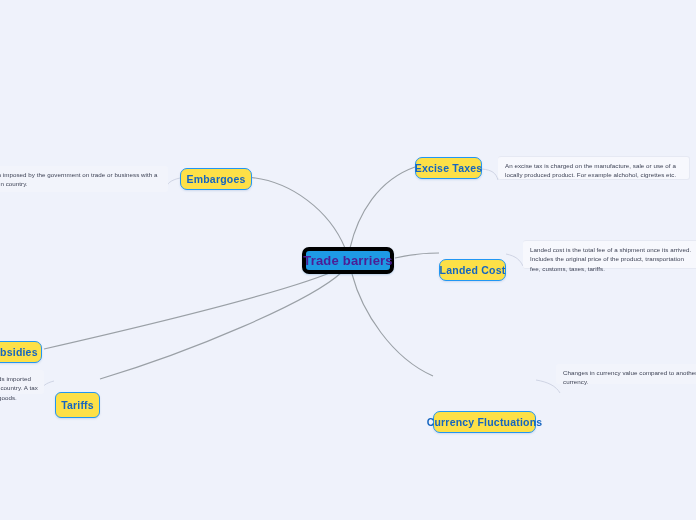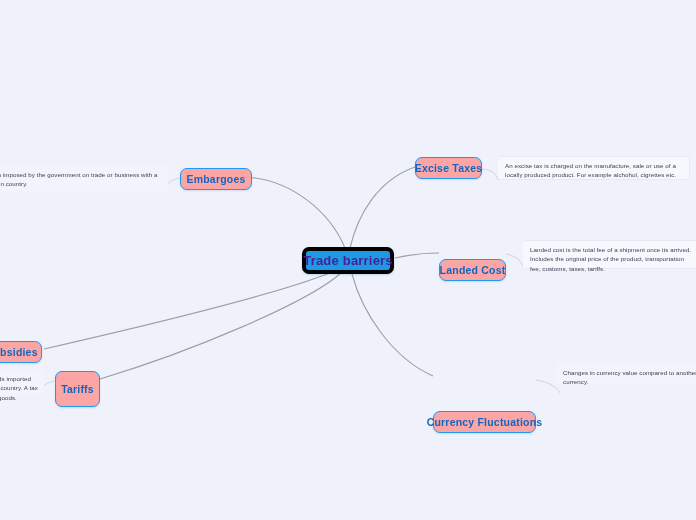--- a/index.html
+++ b/index.html
@@ -34,21 +34,21 @@
   }
   .node-root {
     background: #1e9ae5;
     color: #4c1d95;
     font-size: 13px;
     font-weight: bold;
     border: 4px solid #000000;
     box-shadow: 0 1px 2px rgba(30,120,190,0.25);
   }
   .node-branch {
-    background: #fca5a5;
+    background: #fde047;
     color: #1565c0;
     font-size: 10.5px;
     font-weight: bold;
     border: 1.6px solid #2196f3;
     box-shadow: 0 1px 2px rgba(60,110,180,0.18);
   }
   .note {
     position: absolute;
     box-sizing: border-box;
     background: #f7f8fd;
@@ -100,21 +100,21 @@
     <span>Embargoes</span>
   </div>
   <div class="note note-plain" style="left:-22px; top:166px; width:190px; height:26px;">
     <span>A ban imposed by the government on trade or business with a certain country.</span>
   </div>
 
   <div class="node node-branch" style="left:-18px; top:341px; width:60px; height:22px;">
     <span>Subsidies</span>
   </div>
 
-  <div class="node node-branch" style="left:55px; top:371px; width:45px; height:36px;">
+  <div class="node node-branch" style="left:55px; top:392px; width:45px; height:26px;border-radius:6px;">
     <span>Tariffs</span>
   </div>
   <div class="note note-plain" style="left:-44px; top:370px; width:88px; height:24px;">
     <span>A tax on goods imported from another country. A tax on imported goods.</span>
   </div>
 
   <div class="node node-branch" style="left:415px; top:157px; width:67px; height:22px;">
     <span>Excise Taxes</span>
   </div>
   <div class="note" style="left:498px; top:156px; width:192px; height:24px;">

